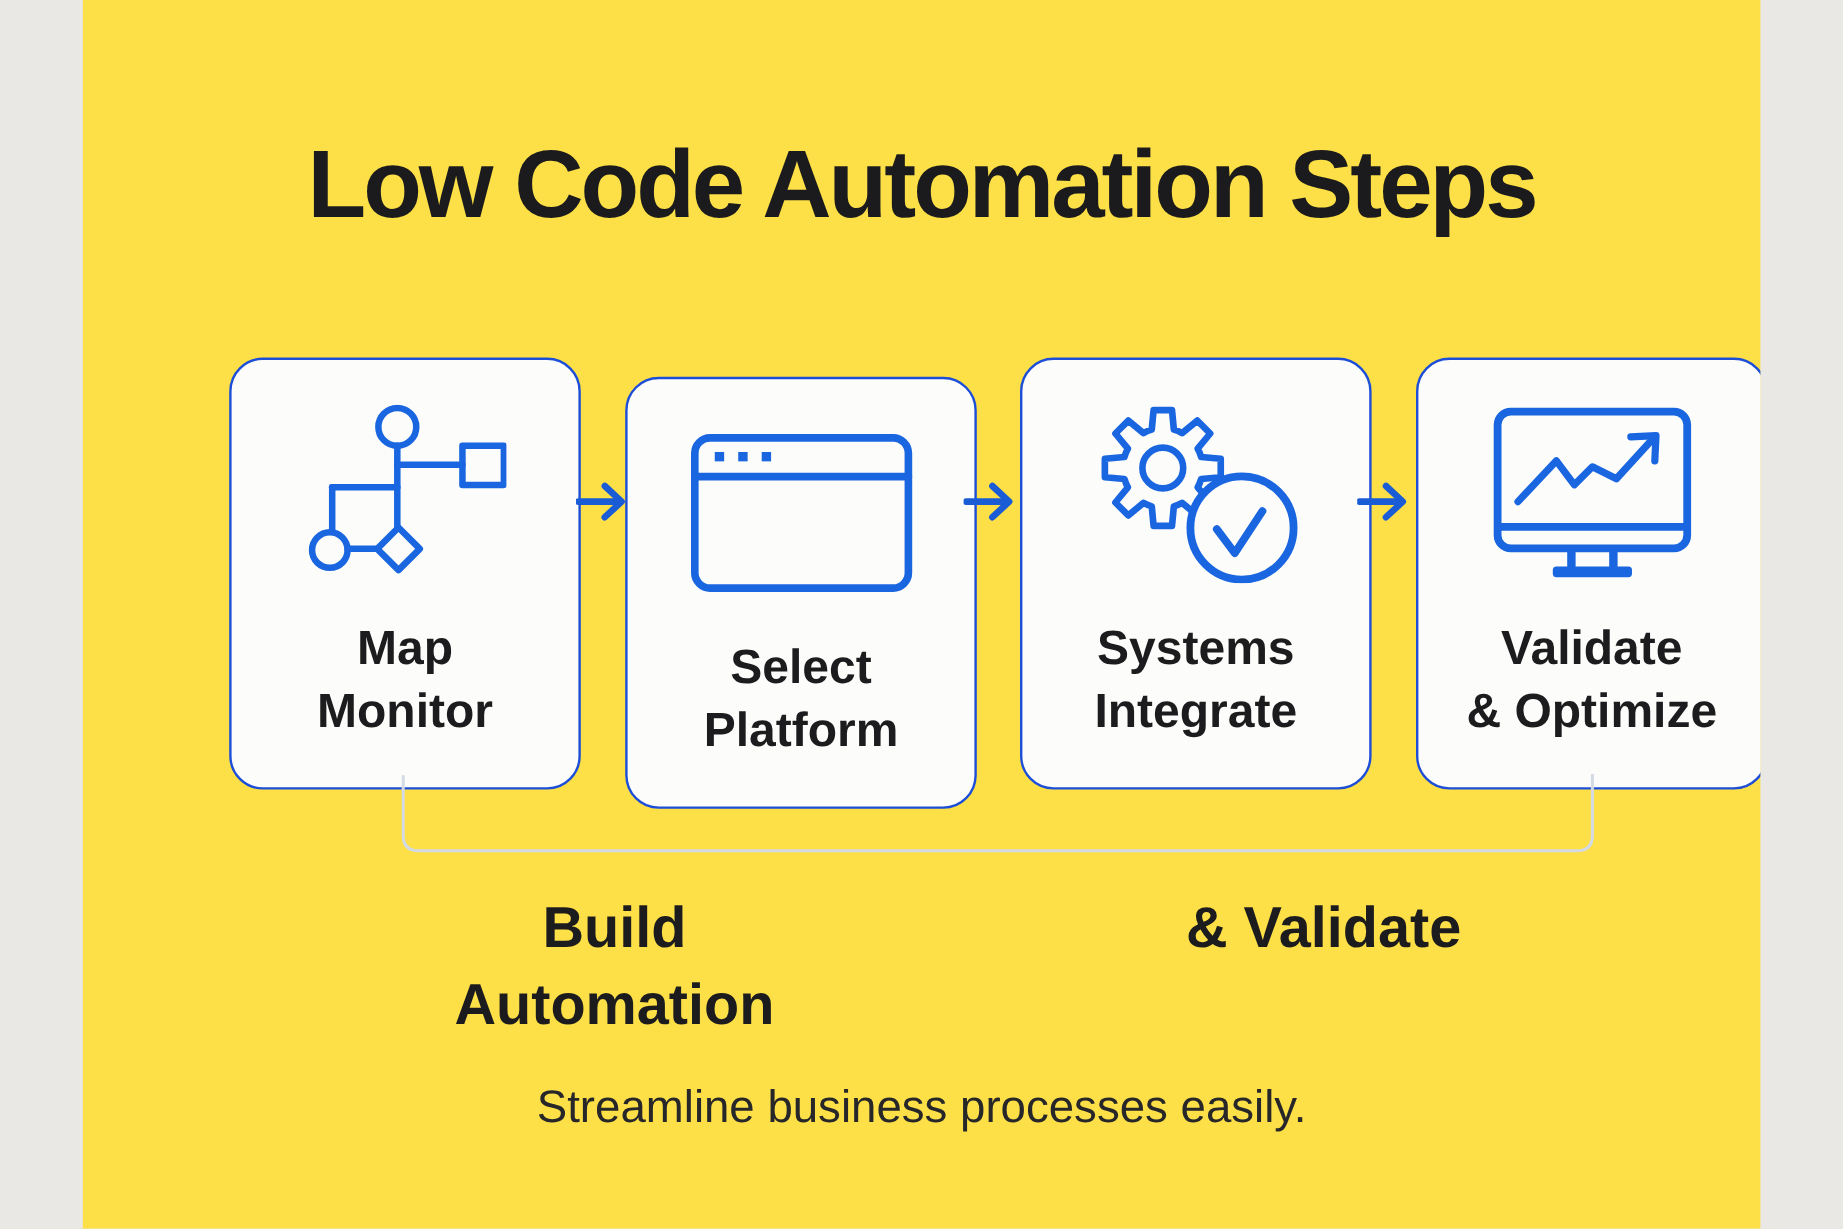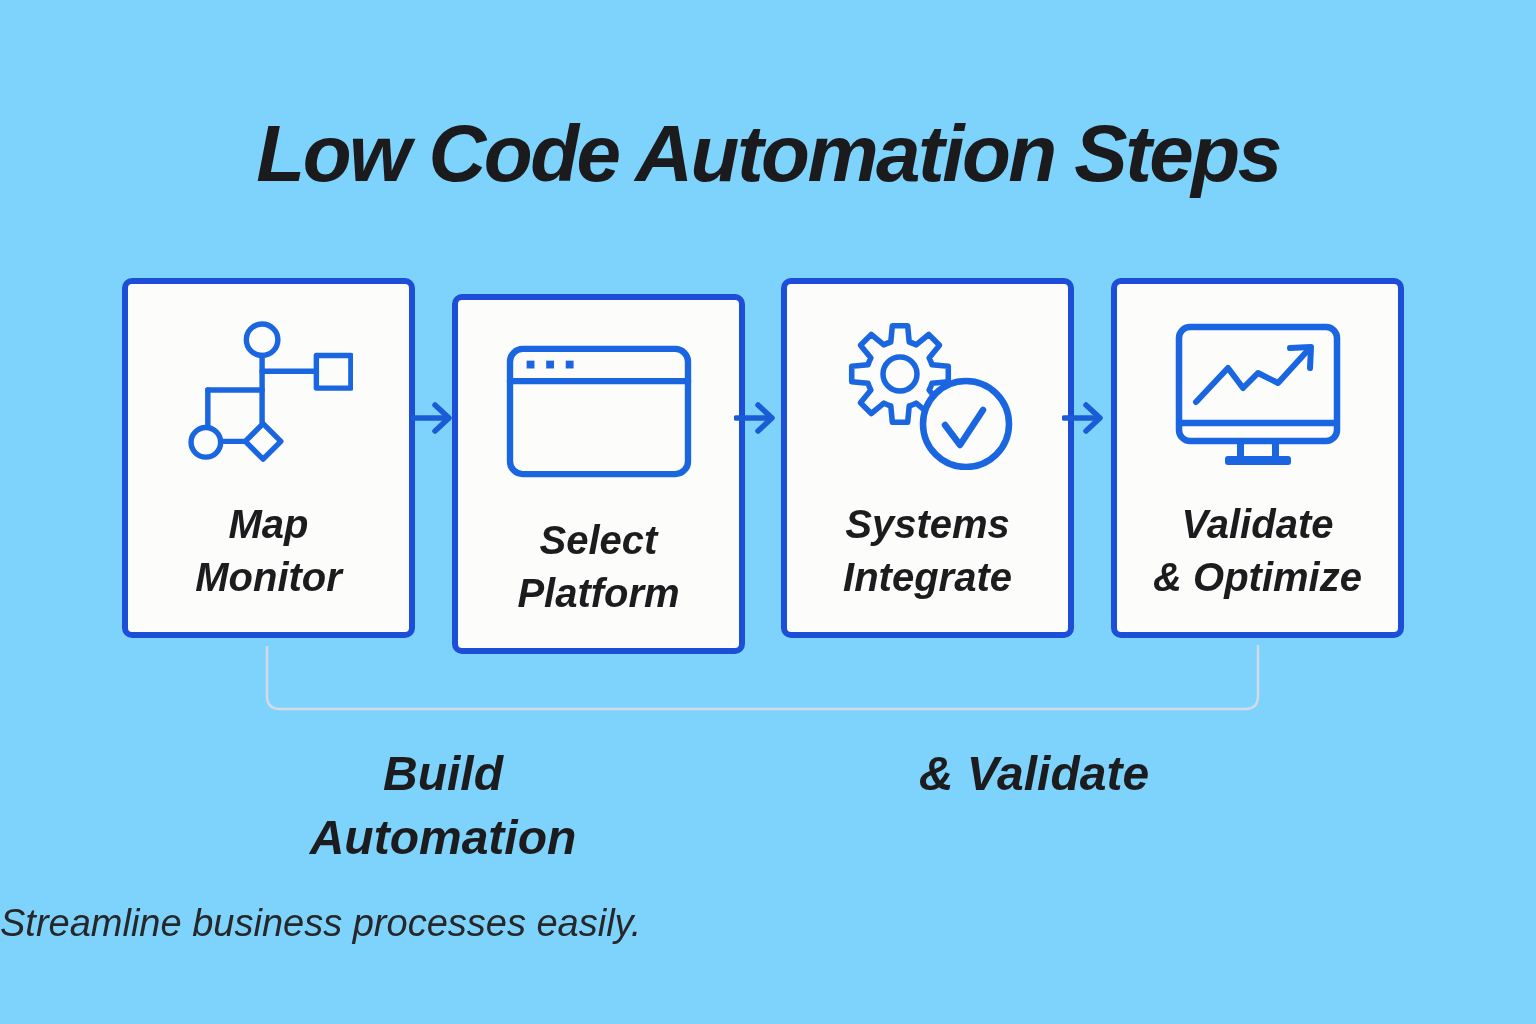--- a/index.html
+++ b/index.html
@@ -1,29 +1,28 @@
 <!DOCTYPE html>
 <html><head>
 <meta charset="utf-8">
 <style>
   html,body{margin:0;padding:0;background:#e9e8e4;}
   .page{
-    position:relative;width:1536px;height:1024px;margin:0 auto;
-    background:#7dd3fc;overflow:hidden;
+    position:relative;width:1398px;height:1024px;margin:0 auto;
+    background:#fde047;overflow:hidden;
     font-family:"Liberation Sans","DejaVu Sans",sans-serif;
-    font-style:italic;
   }
   .title{
     position:absolute;top:108px;left:0;right:0;
     text-align:center;font-size:80px;font-weight:700;
     letter-spacing:-2.5px;color:#1b1b1d;line-height:1.15;
   }
   .card{
-    position:absolute;top:278px;width:293px;height:360px;
-    background:#fcfcfa;border:6px solid #1d4ed8;border-radius:10px;
+    position:absolute;top:298px;width:293px;height:360px;
+    background:#fcfcfa;border:2px solid #1d4ed8;border-radius:28px;
     box-sizing:border-box;
   }
   .card.c1{left:122px;}
   .card.c2{left:452px;margin-top:16px;}
   .card.c3{left:781px;}
   .card.c4{left:1111px;}
   .icon-box{
     height:150px;margin-top:36px;
     display:flex;align-items:center;justify-content:center;
   }
@@ -38,21 +37,21 @@
   .bracket{position:absolute;left:250px;top:640px;width:1025px;height:80px;}
   .phase-label{
     position:absolute;top:742px;width:400px;
     text-align:center;font-size:48px;font-weight:600;
     line-height:1.33;color:#1c1c1e;
   }
   .phase-label.p1{left:243px;}
   .phase-label.p2{left:834px;}
   .caption{
     position:absolute;top:902px;left:0;right:0;
-    font-size:38px;font-weight:400;color:#27272a;
+    text-align:center;font-size:38px;font-weight:400;color:#27272a;
   }
 </style>
 </head>
 <body>
 
 <div class="page">
 
   <div class="title">Low Code Automation Steps</div>
 
   <div class="card c1">

